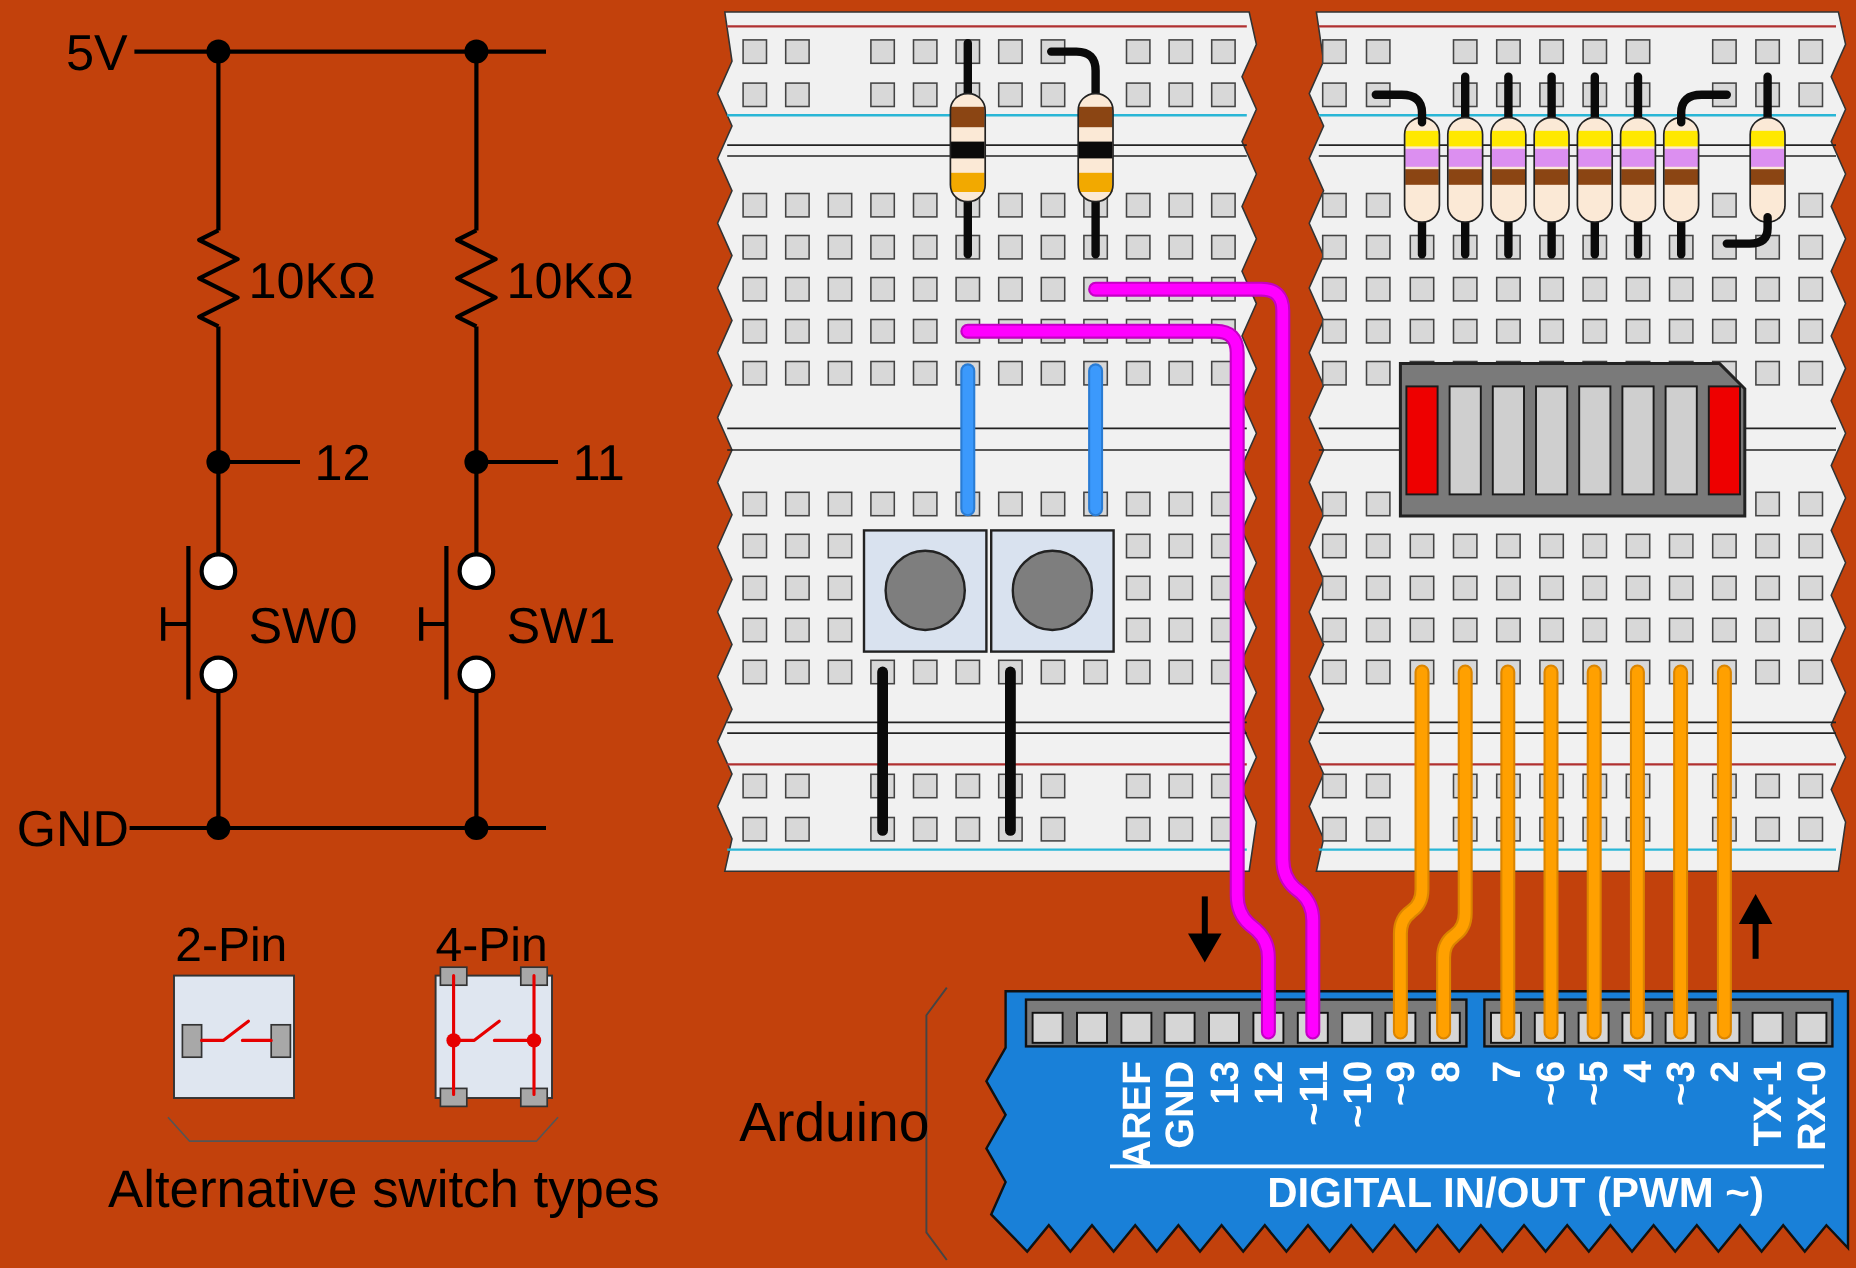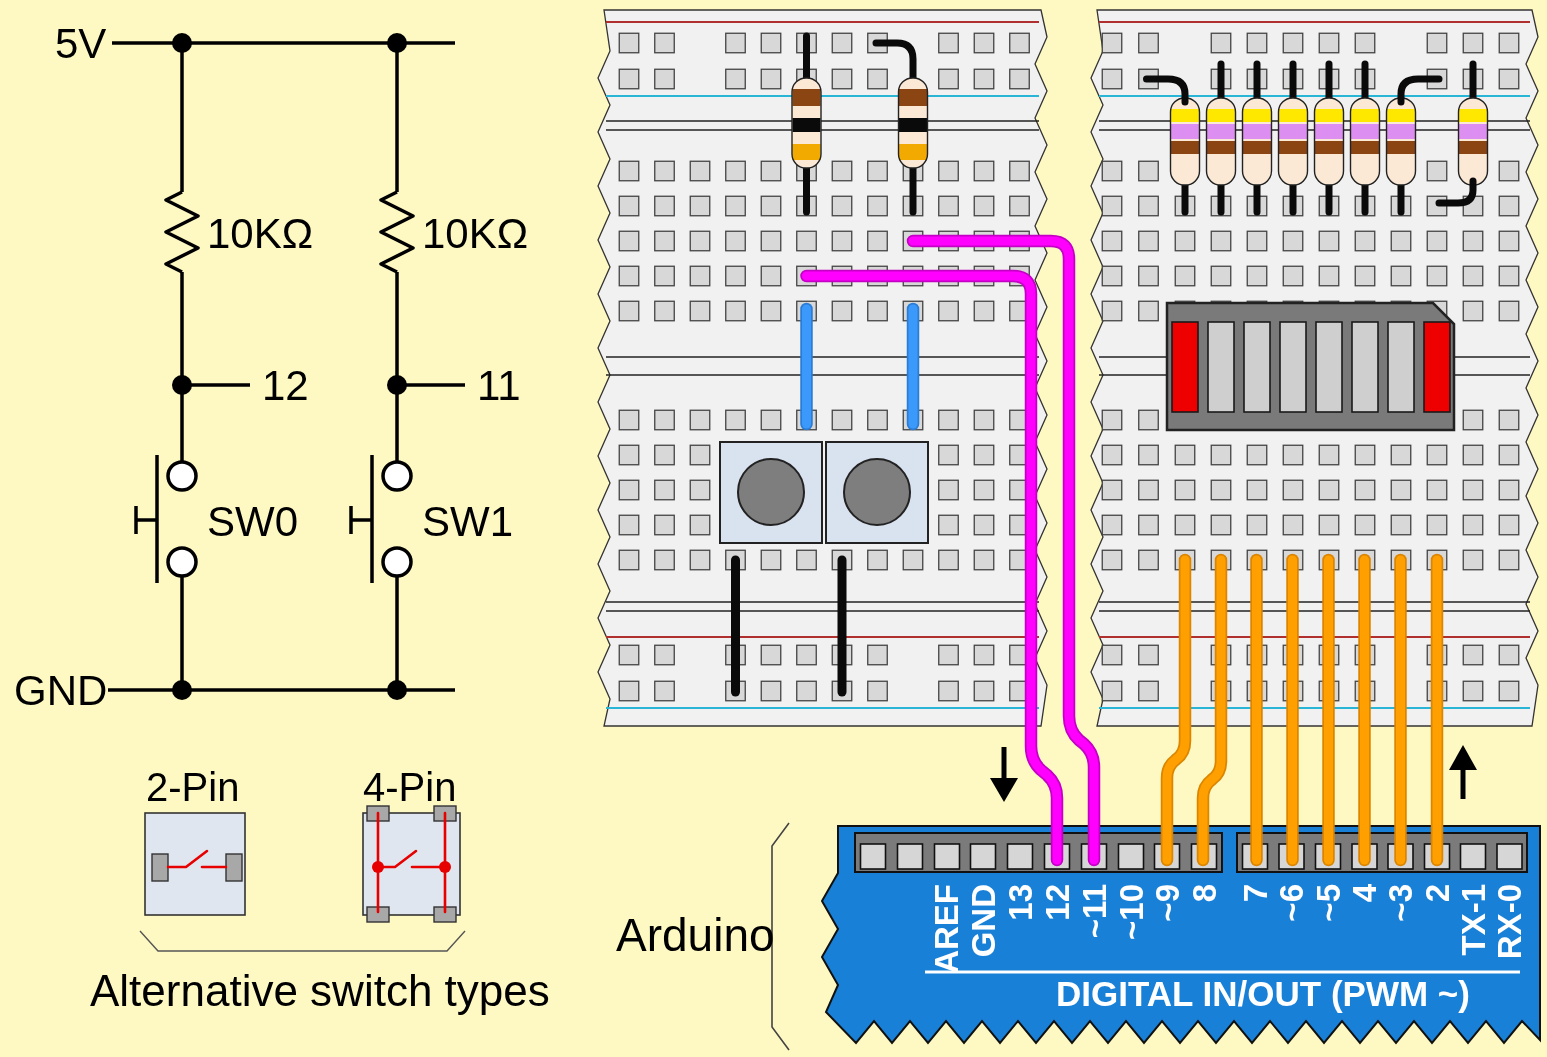--- a/index.html
+++ b/index.html
@@ -1,16 +1,16 @@
 <!DOCTYPE html>
 <html><head>
 <meta charset="utf-8">
 <style>
   html,body{margin:0;padding:0;background:#fff;}
-  .stage{position:relative;width:1547px;height:1057px;background:#fef9c3;overflow:hidden;}
+  .stage{position:relative;width:1547px;height:1057px;background:#c2410c;overflow:hidden;}
   svg{position:absolute;left:0;top:0;}
   .schem{stroke:#000;stroke-width:3.5;fill:none;stroke-linejoin:round;}
   .dot{fill:#000;stroke:none;}
   .sw-circle{fill:#fff;stroke:#000;stroke-width:3.5;}
   .t{font-family:"Liberation Sans",sans-serif;fill:#000;}
   .t42{font-size:42px;}
   .t40{font-size:40px;}
   .t44{font-size:44px;}
   .t46{font-size:46px;}
   .pin-label{font-family:"Liberation Sans",sans-serif;font-weight:bold;font-size:33px;fill:#fff;text-anchor:end;}

